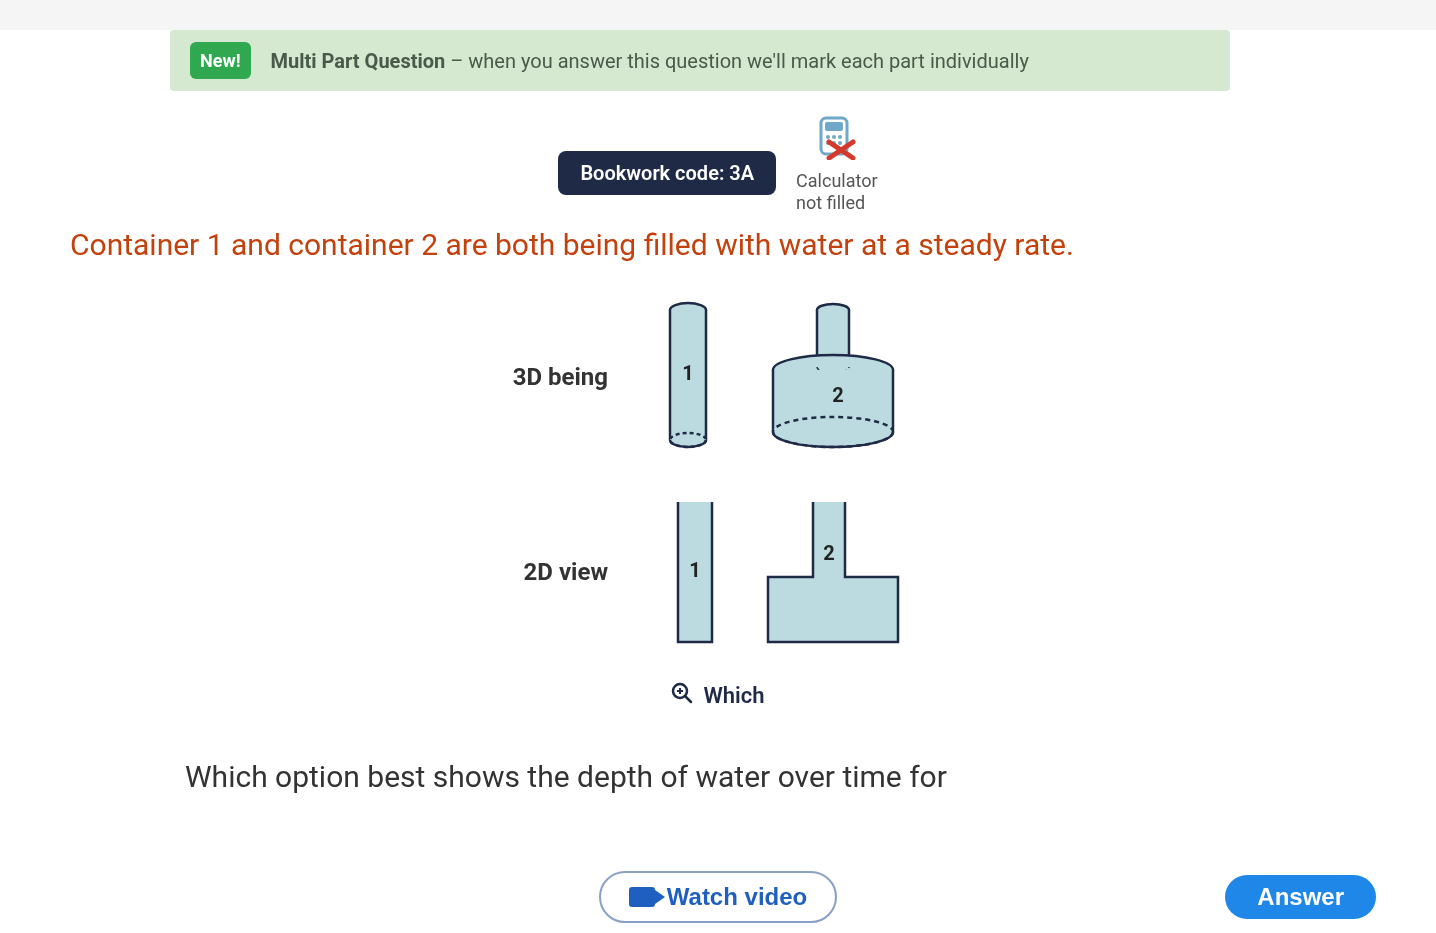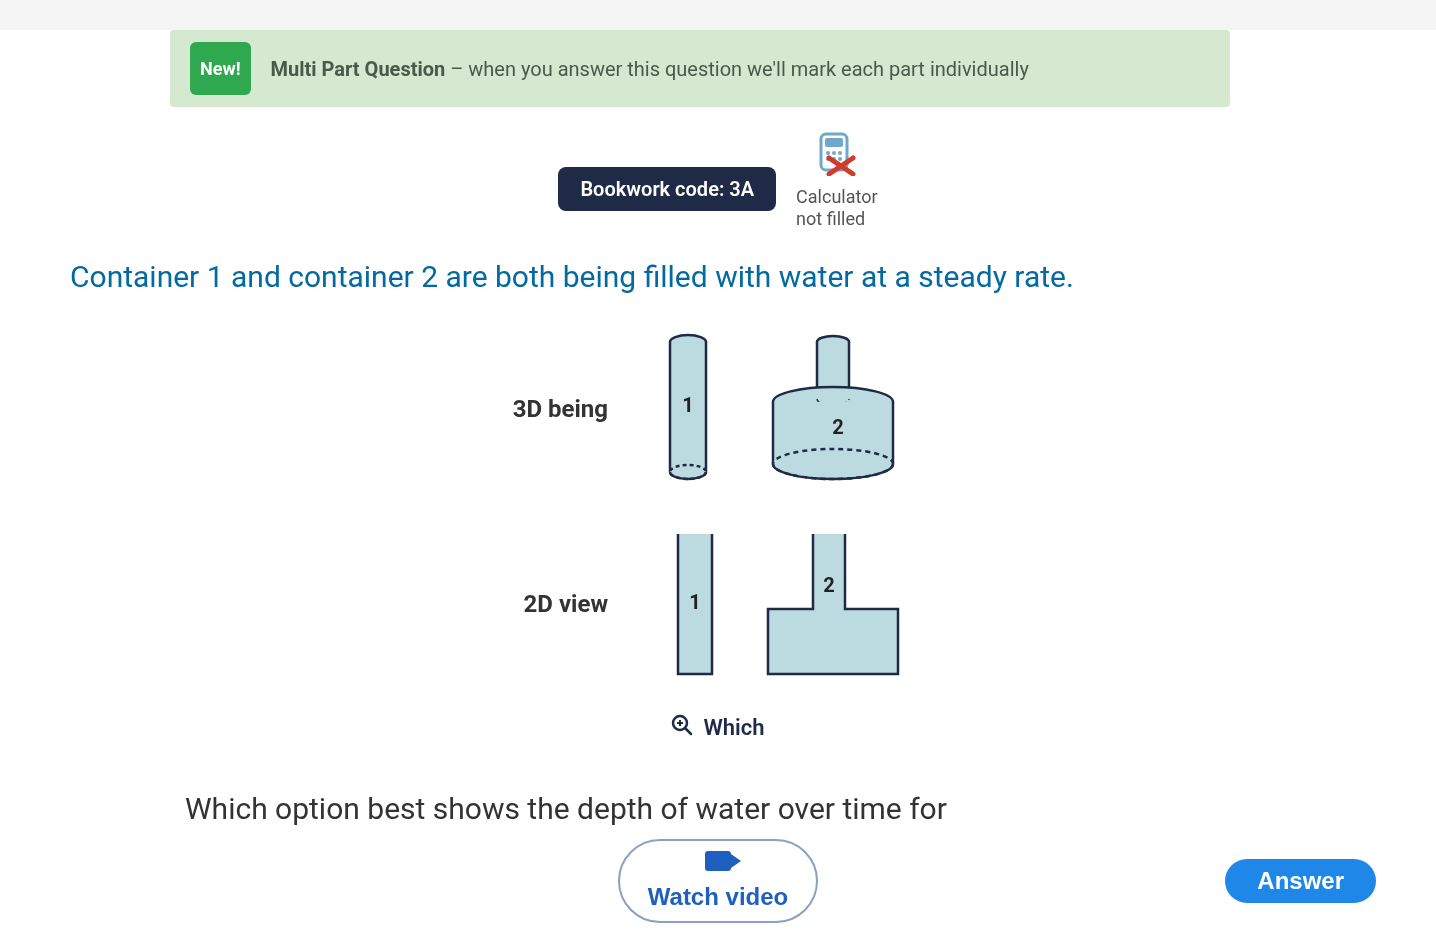--- a/index.html
+++ b/index.html
@@ -24,21 +24,21 @@
     align-items: center;
     gap: 8px;
     margin: 30px 0 0 170px;
     width: 1060px;
     border-radius: 4px;
   }
   .new-tag {
     background: #2fa84f;
     color: #fff;
     font-weight: 700;
-    padding: 16px 10px;
+    padding: 8px 10px;
     border-radius: 6px;
     font-size: 18px;
   }
   .banner-text {
     color: #4a5a4a;
     font-size: 20px;
   }
   .banner-text strong { font-weight: 700; margin-left: 12px; }
   .meta-row {
     display: flex;
@@ -67,22 +67,22 @@
     height: 44px;
     position: relative;
   }
   .calc-text {
     color: #555;
     font-size: 18px;
     line-height: 1.2;
   }
   .question-text {
     font-size: 30px;
-    color: #0369a1;
-    margin: 30px 0 0 70px;
+    color: #c2410c;
+    margin: 14px 0 0 70px;
     font-weight: 400;
   }
   .diagram-area {
     display: flex;
     flex-direction: column;
     align-items: center;
     margin-top: 30px;
     gap: 30px;
   }
   .view-row {
@@ -127,21 +127,20 @@
     border-radius: 999px;
     padding: 10px 28px;
     display: flex;
     align-items: center;
     gap: 12px;
     color: #1f5fbf;
     font-weight: 700;
     font-size: 24px;
     background: #fff;
     cursor: pointer;
-    flex-direction: column;
   }
   .answer-btn {
     position: absolute;
     right: 60px;
     background: #1f87e8;
     color: #fff;
     border: none;
     border-radius: 999px;
     padding: 8px 32px;
     font-size: 24px;

